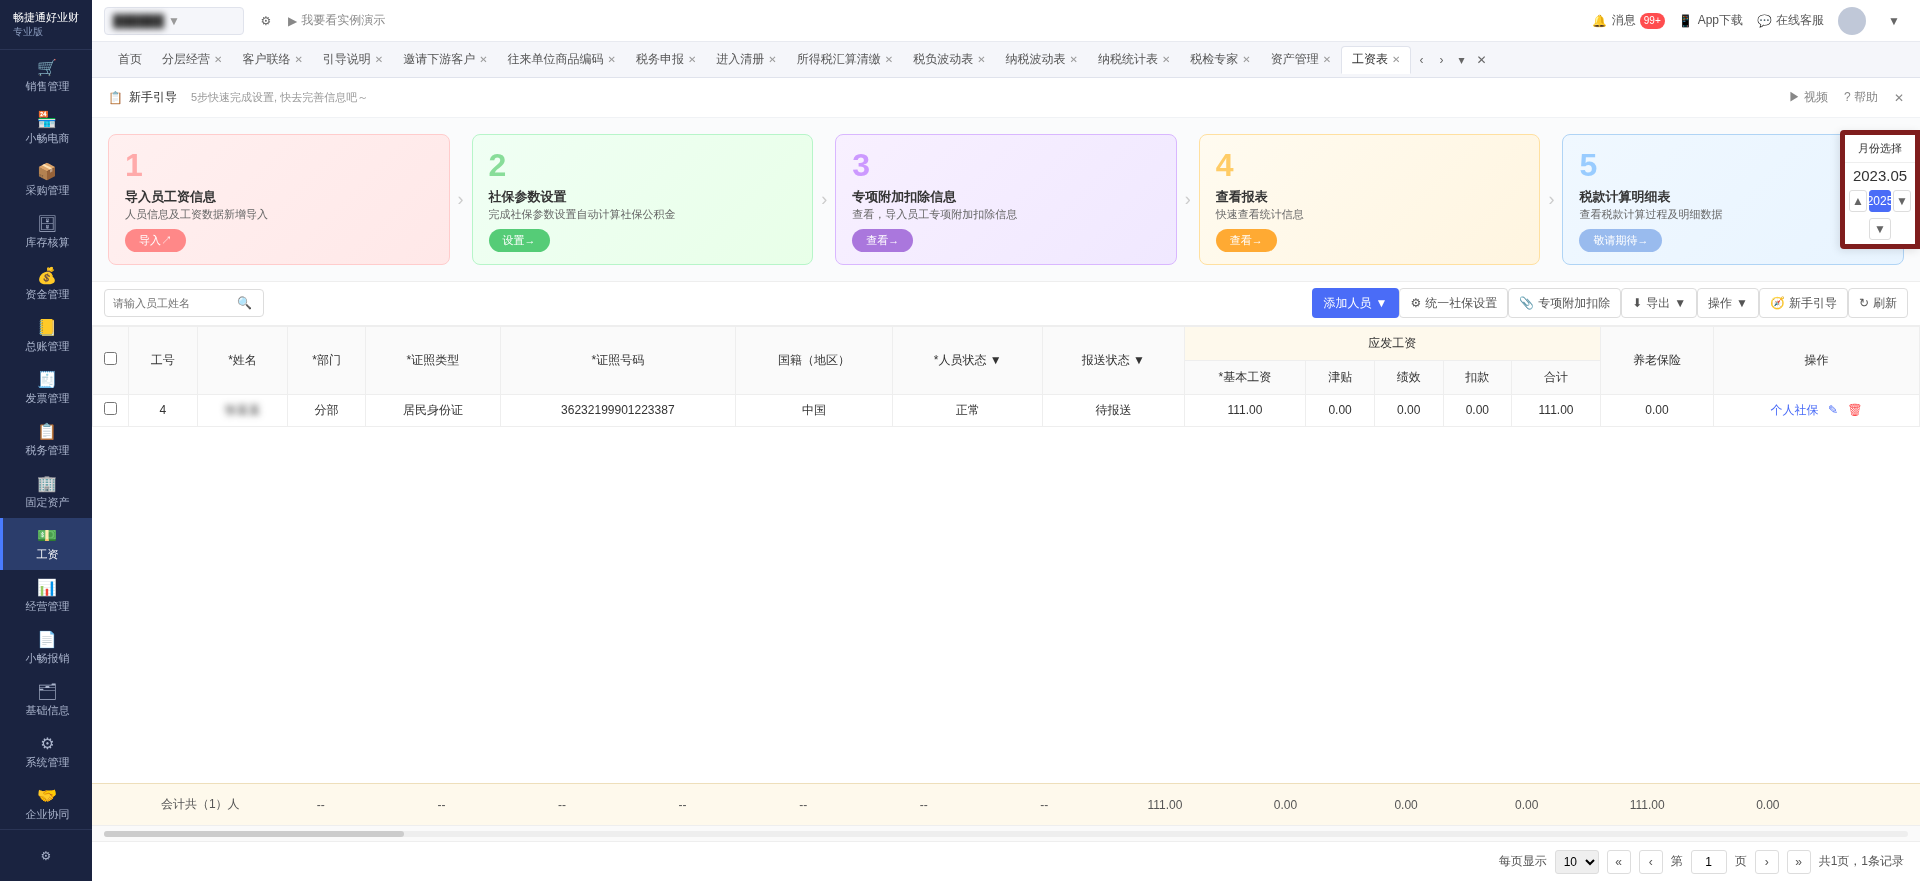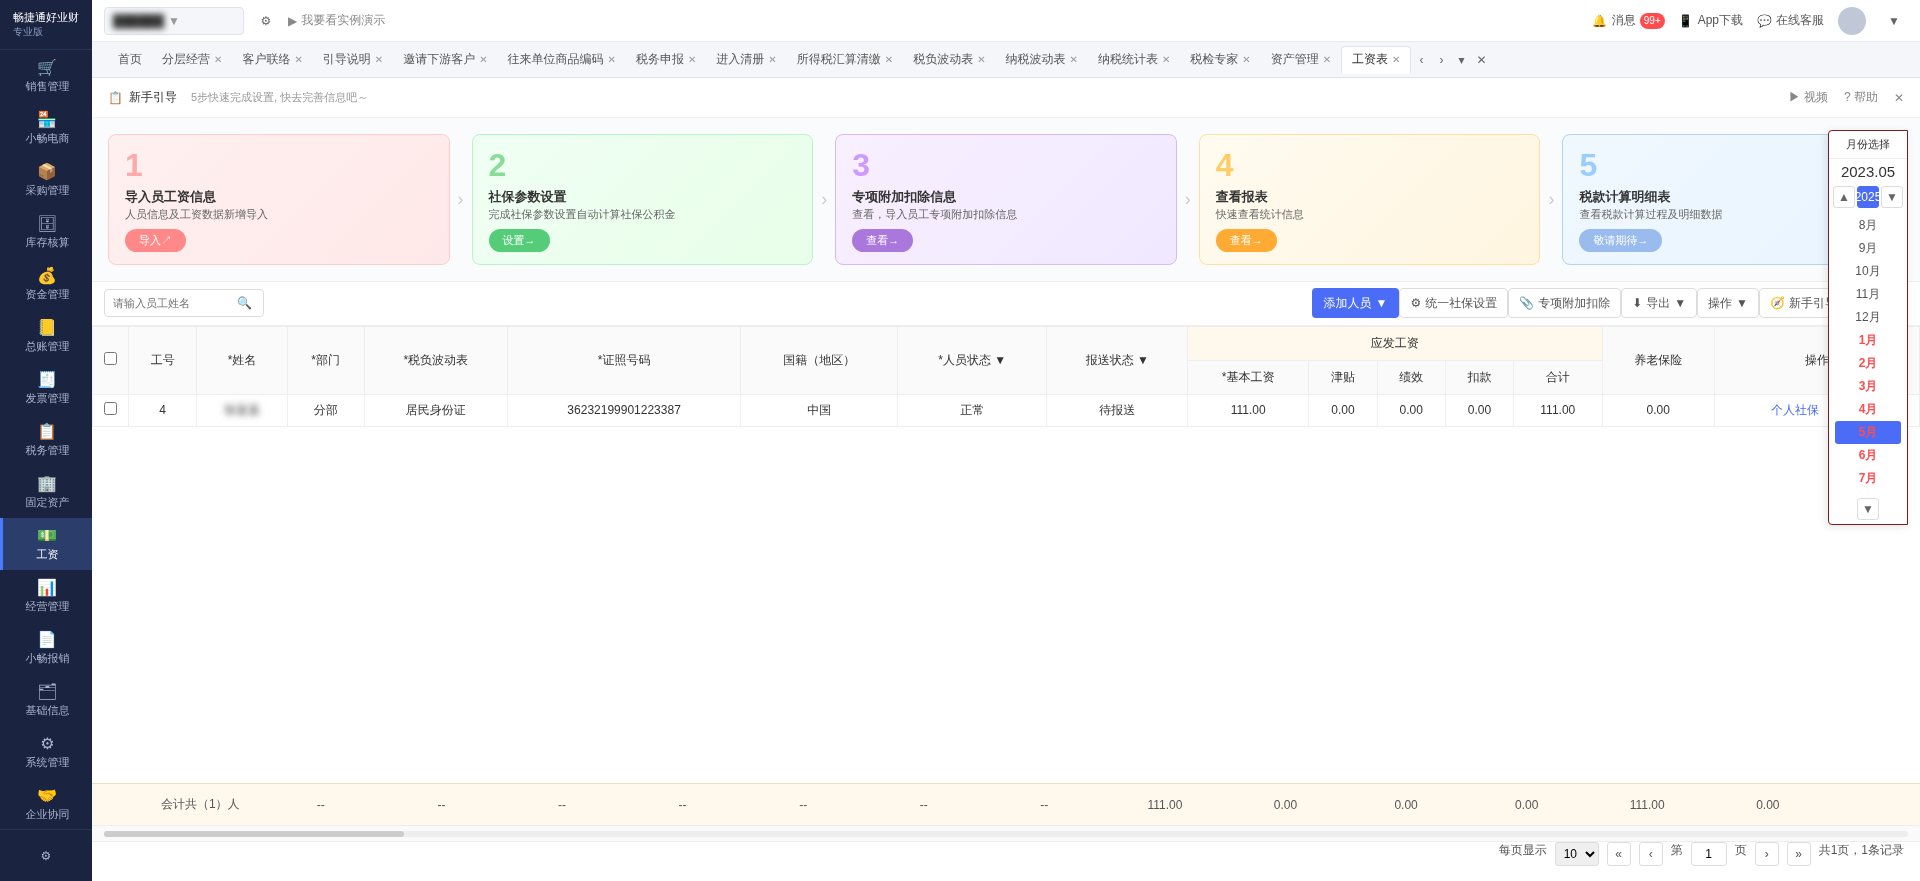--- a/index.html
+++ b/index.html
@@ -98,27 +98,27 @@
     
     .table-footer { height: 42px; background: #fef9ec; display: flex; align-items: center; padding: 0 12px; border-top: 1px solid #eedfbb; flex-shrink: 0; font-size: 12px; color: #555; }
     .footer-cell { flex: 1; text-align: center; }
 
     
     .scrollbar-area { height: 16px; background: #fafafa; border-top: 1px solid #eee; display: flex; align-items: center; padding: 0 12px; flex-shrink: 0; }
     .scrollbar-track { flex: 1; height: 6px; background: #eee; border-radius: 3px; }
     .scrollbar-thumb { width: 300px; height: 6px; background: #ccc; border-radius: 3px; }
 
     
-    .pagination { height: 40px; display: flex; align-items: flex-start; justify-content: flex-end; padding: 0 16px; gap: 8px; border-top: 1px solid #eee; flex-shrink: 0; color: #555; }
+    .pagination { height: 40px; display: flex; align-items: center; justify-content: flex-end; padding: 0 16px; gap: 8px; border-top: 1px solid #eee; flex-shrink: 0; color: #555; }
     .page-size-select { border: 1px solid #ddd; border-radius: 3px; height: 24px; padding: 0 4px; font-size: 12px; }
     .page-btn { width: 24px; height: 24px; border: 1px solid #ddd; background: #fff; border-radius: 3px; display: flex; align-items: center; justify-content: center; cursor: pointer; color: #555; }
     .page-input { border: 1px solid #ddd; border-radius: 3px; height: 24px; width: 36px; text-align: center; font-size: 12px; }
 
     
-    .month-panel { position: fixed; right: 12px; top: 130px; width: 80px; background: #fff; border: 1px solid #7f1d1d; border-radius: 4px 0 0 4px; box-shadow: -2px 2px 8px rgba(0,0,0,0.1); z-index: 100; }
+    .month-panel { position: fixed; right: 0; top: 130px; width: 80px; background: #fff; border: 5px solid #7f1d1d; border-radius: 4px 0 0 4px; box-shadow: -2px 2px 8px rgba(0,0,0,0.1); z-index: 100; }
     .month-panel-title { text-align: center; padding: 6px 4px; color: #333; font-size: 11px; font-weight: 500; border-bottom: 1px solid #eee; }
     .month-nav { display: flex; justify-content: center; align-items: center; gap: 2px; padding: 2px 4px; }
     .month-nav-btn { width: 22px; height: 22px; display: flex; align-items: center; justify-content: center; cursor: pointer; color: #666; border-radius: 3px; border: 1px solid #ddd; background: #fff; font-size: 12px; }
     .month-nav-btn.highlight { background: #4a6cf7; color: #fff; border-color: #4a6cf7; }
     .month-list { padding: 4px 6px; }
     .month-item { text-align: center; padding: 3px 0; cursor: pointer; border-radius: 3px; font-size: 12px; color: #555; }
     .month-item.active { background: #4a6cf7; color: #fff; border-radius: 3px; }
     .month-item.current-year { color: #ff4d4f; font-weight: bold; }
 
     .blurred { filter: blur(3px); }
@@ -398,21 +398,21 @@
     </div>
 
     <div class="table-wrap">
       <table>
         <thead>
           <tr>
             <th class="checkbox-cell" rowspan="2"><input type="checkbox" style=""></th>
             <th rowspan="2">工号</th>
             <th rowspan="2">*姓名</th>
             <th rowspan="2">*部门</th>
-            <th rowspan="2">*税负波动表</th>
+            <th rowspan="2">*证照类型</th>
             <th rowspan="2">*证照号码</th>
             <th rowspan="2">国籍（地区）</th>
             <th rowspan="2">
               *人员状态 <span style="cursor:pointer">▼</span>
             </th>
             <th rowspan="2">
               报送状态 <span style="cursor:pointer">▼</span>
             </th>
             <th colspan="5" class="wage-group-header">应发工资</th>
             <th rowspan="2">养老保险</th>
@@ -499,30 +499,16 @@
 </div>
 
 <div class="month-panel">
   <div class="month-panel-title">月份选择</div>
   <div style="text-align:center;padding:4px 0;font-size:15px;color:#333;font-weight:500">2023.05</div>
   <div class="month-nav">
     <div class="month-nav-btn">▲</div>
     <div class="month-nav-btn highlight">2025</div>
     <div class="month-nav-btn">▼</div>
   </div>
-  <div class="month-list">
-    <div class="month-item">8月</div>
-    <div class="month-item">9月</div>
-    <div class="month-item">10月</div>
-    <div class="month-item">11月</div>
-    <div class="month-item">12月</div>
-    <div class="month-item current-year">1月</div>
-    <div class="month-item current-year">2月</div>
-    <div class="month-item current-year">3月</div>
-    <div class="month-item current-year">4月</div>
-    <div class="month-item active current-year">5月</div>
-    <div class="month-item current-year">6月</div>
-    <div class="month-item current-year">7月</div>
-  </div>
   <div style="display:flex;justify-content:center;padding:4px 0">
     <div class="month-nav-btn">▼</div>
   </div>
 </div>
 
 </body></html>

